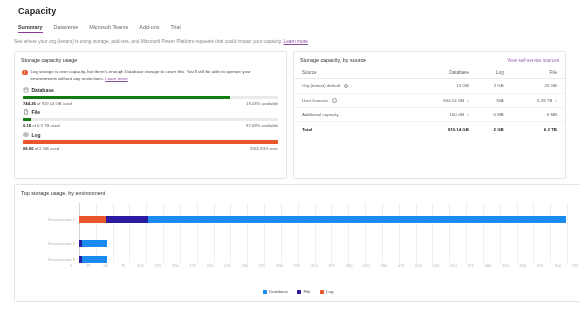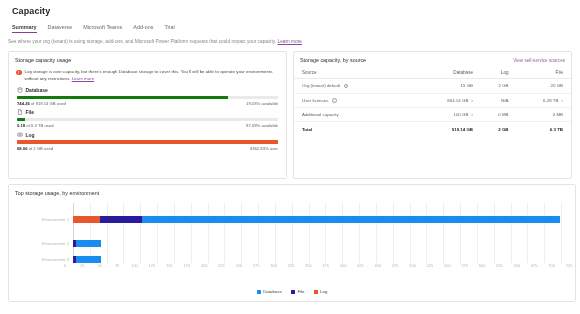--- a/index.html
+++ b/index.html
@@ -4,21 +4,21 @@
 <style>
   * { box-sizing: border-box; }
   html, body {
     margin: 0; padding: 0;
     width: 580px; height: 314px;
     background: #ffffff;
     font-family: "Liberation Sans", sans-serif;
     color: #323130;
     overflow: hidden;
   }
-  .page { width: 580px; height: 244px; position: relative; padding: 0 6px; }
+  .page { width: 580px; height: 244px; position: relative; padding: 0 12px; }
 
   
   .page-title {
     font-size: 9px; font-weight: 700; color: #201f1e;
     padding: 6px 0 0 6px; letter-spacing: .1px;
   }
   .tabbar {
     display: flex; gap: 11px; align-items: flex-end;
     padding: 8px 0 0 6px; height: 17px;
   }

